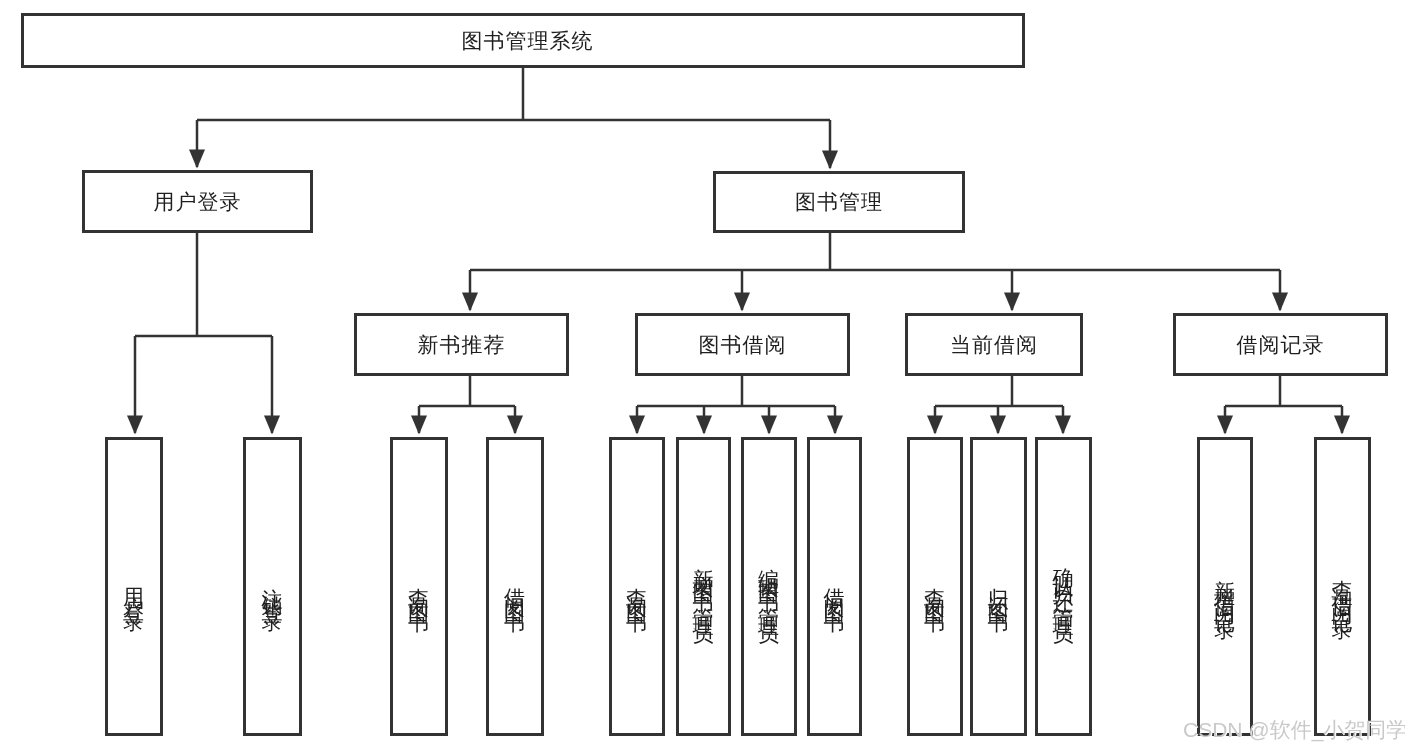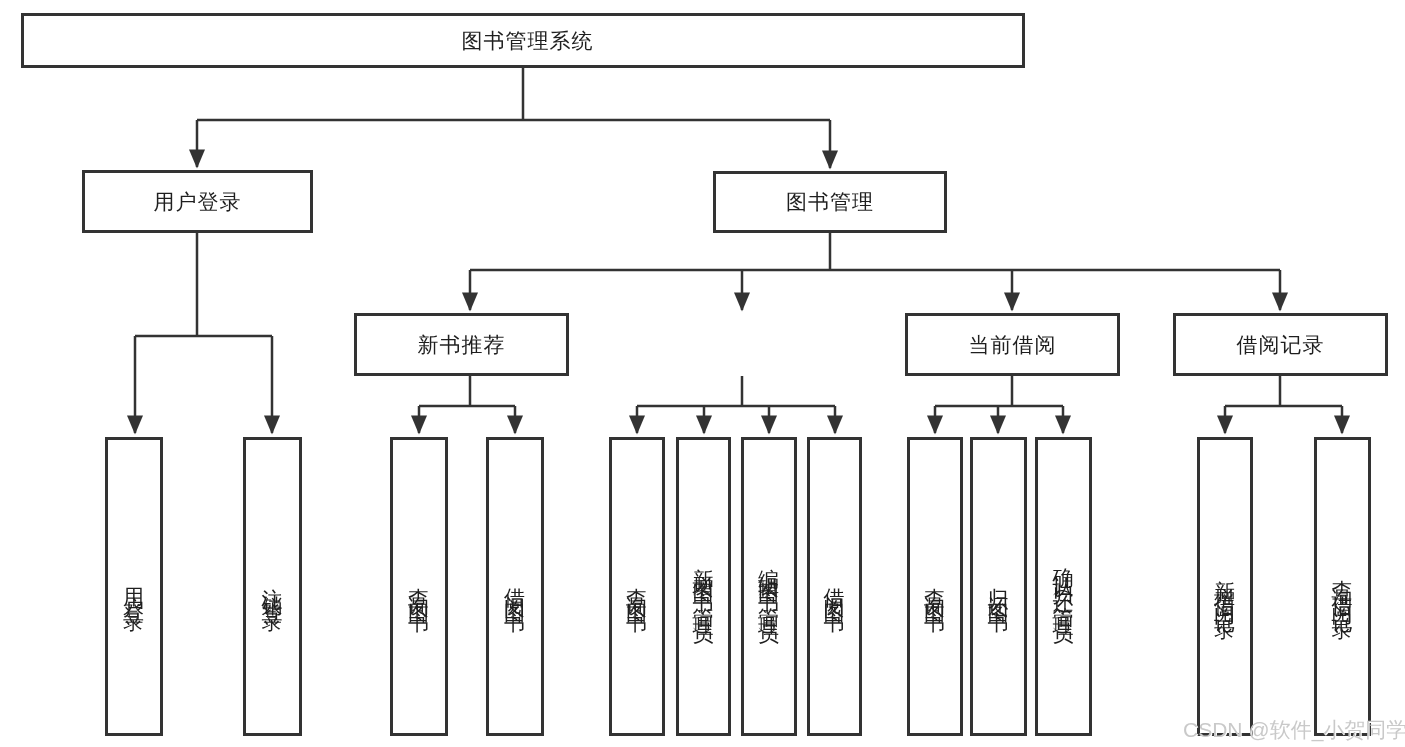--- a/index.html
+++ b/index.html
@@ -97,24 +97,25 @@
       <path d="M1063 406 V433"></path>
 
       <path d="M1225 406 V433"></path>
       <path d="M1342 406 V433"></path>
     </g>
   </svg>
 
   <div class="node" style="left:21px; top:13px; width:1004px; height:55px;padding-left:9px;">图书管理系统</div>
 
   <div class="node" style="left:82px; top:170px; width:231px; height:63px;">用户登录</div>
-  <div class="node" style="left:713px; top:171px; width:234px; height:62px;">图书管理</div>
+  <div class="node" style="left:713px; top:171px; width:252px; height:62px;">图书管理</div>
 
   <div class="node" style="left:354px; top:313px; width:215px; height:63px;">新书推荐</div>
-  <div class="node" style="left:905px; top:313px; width:215px; height:63px;">当前借阅</div>
+  <div class="node" style="left:635px; top:313px; width:215px; height:63px;">图书借阅</div>
+  <div class="node" style="left:905px; top:313px; width:178px; height:63px;">当前借阅</div>
   <div class="node" style="left:1173px; top:313px; width:215px; height:63px;">借阅记录</div>
 
   <div class="node leaf" style="left:105px; top:437px; width:58px; height:299px;">
     <span class="vtext">用户登录</span>
   </div>
   <div class="node leaf" style="left:243px; top:437px; width:59px; height:299px;">
     <span class="vtext">注销登录</span>
   </div>
 
   <div class="node leaf" style="left:390px; top:437px; width:58px; height:299px;">

